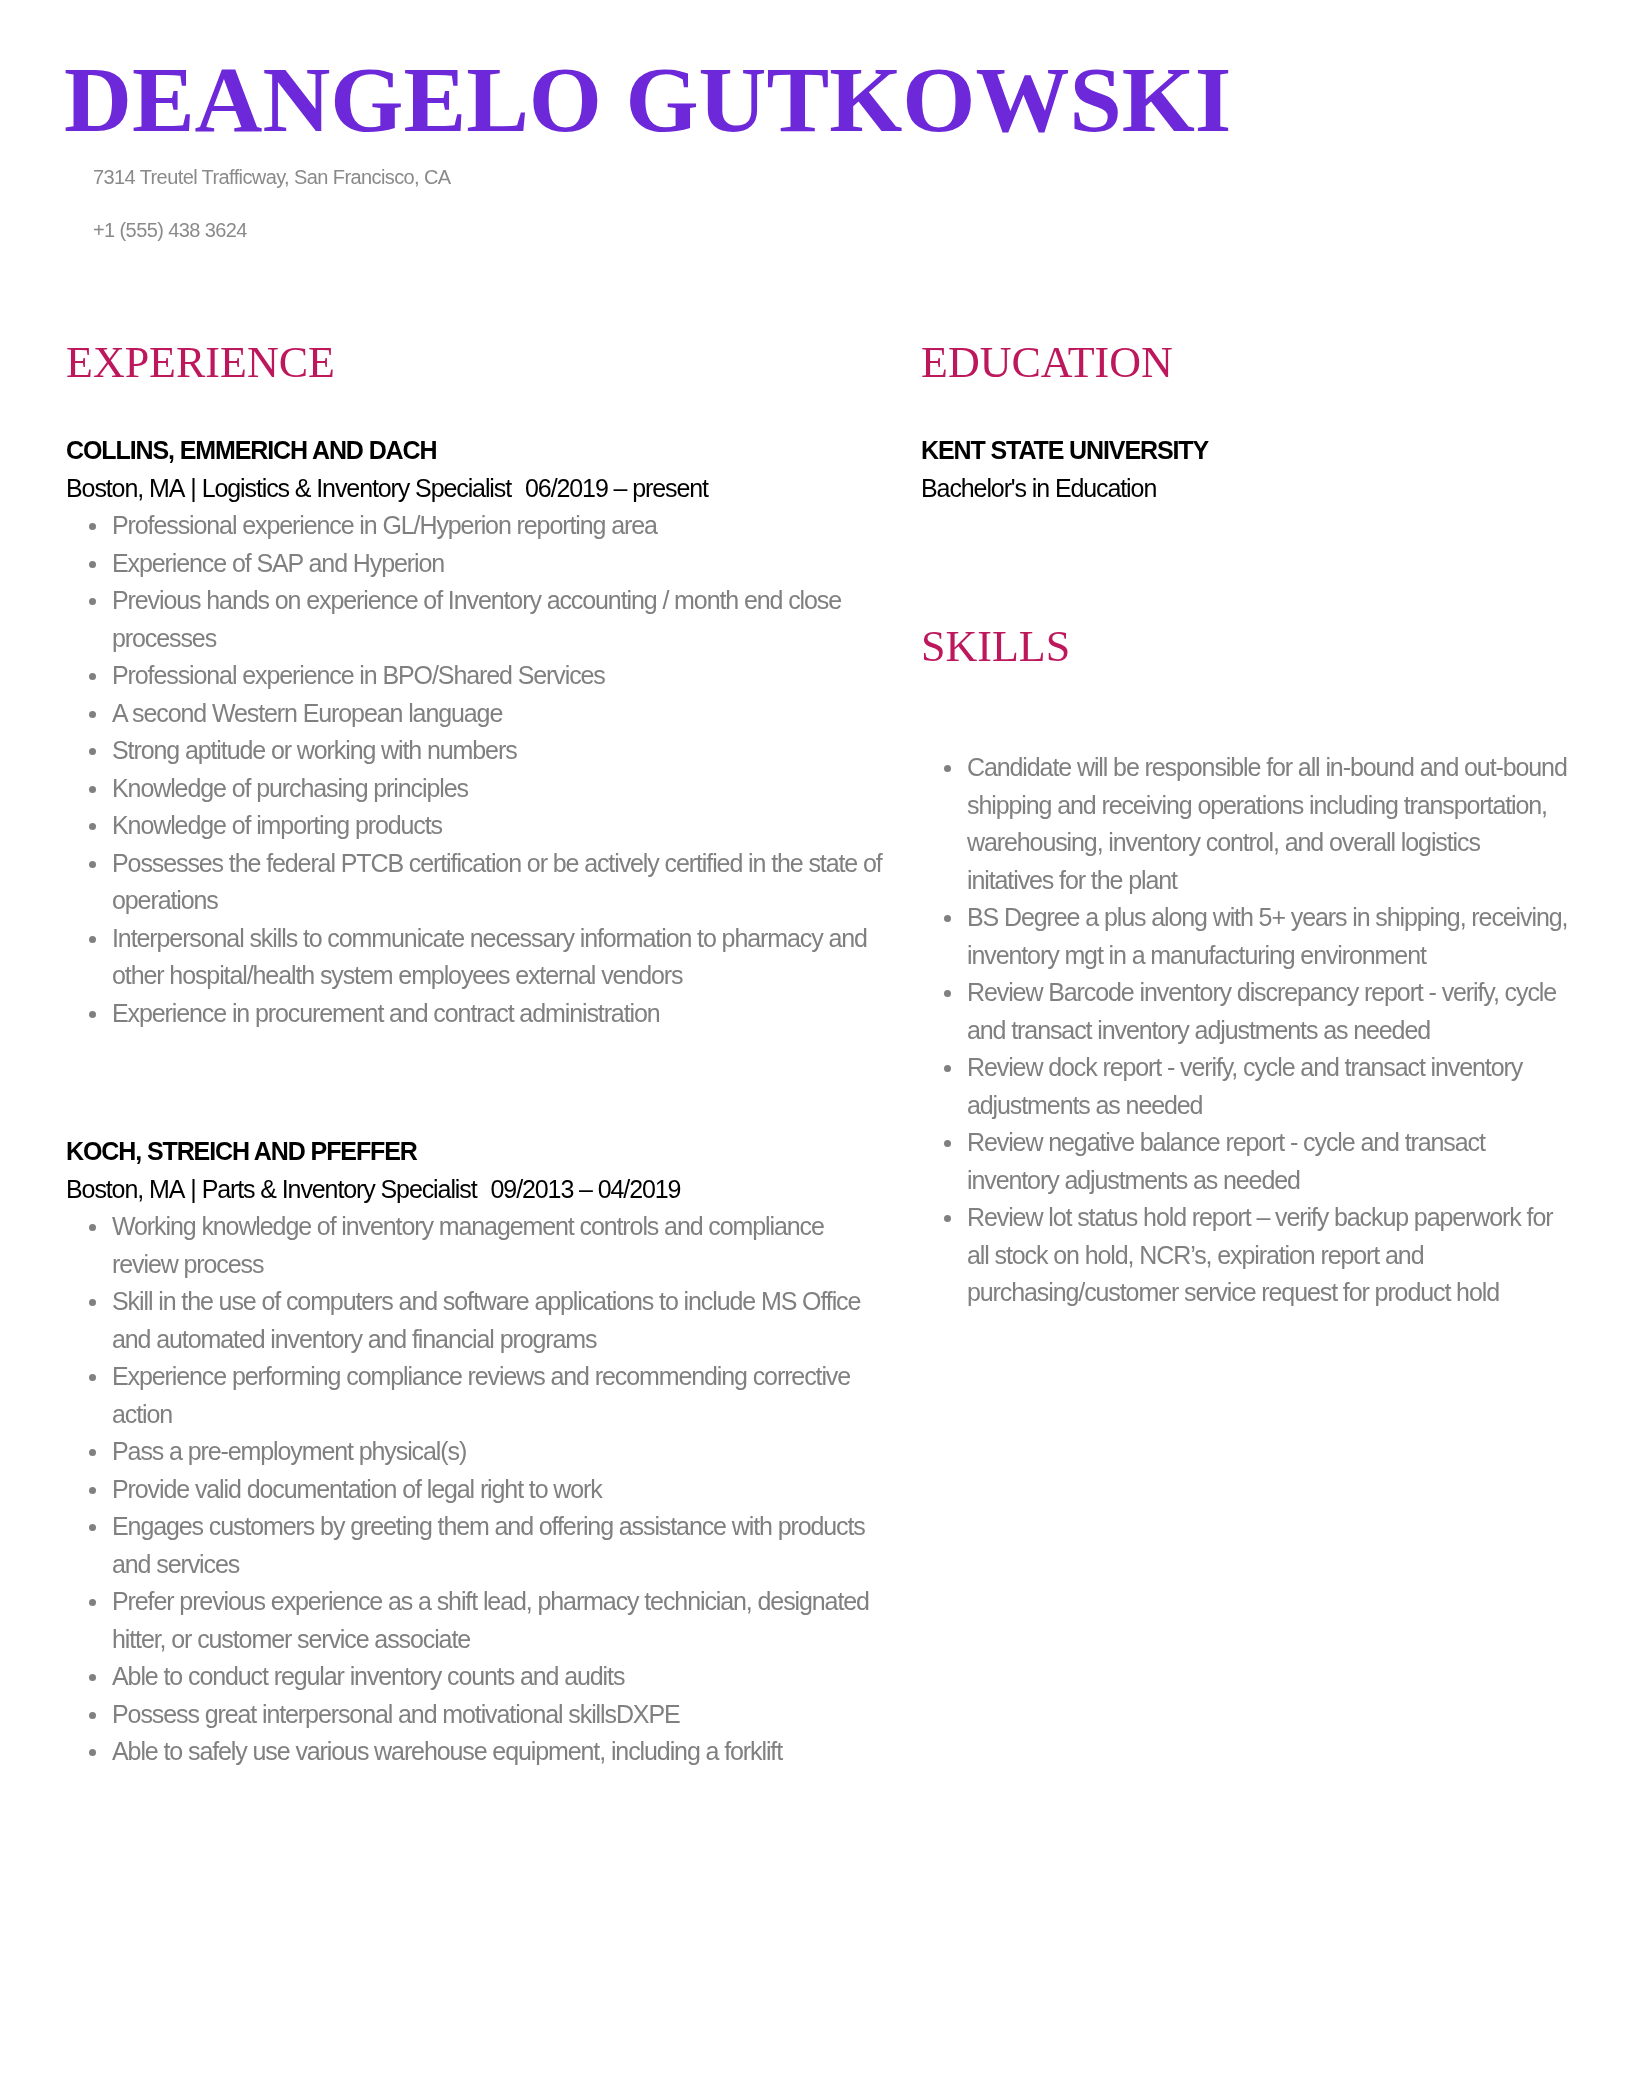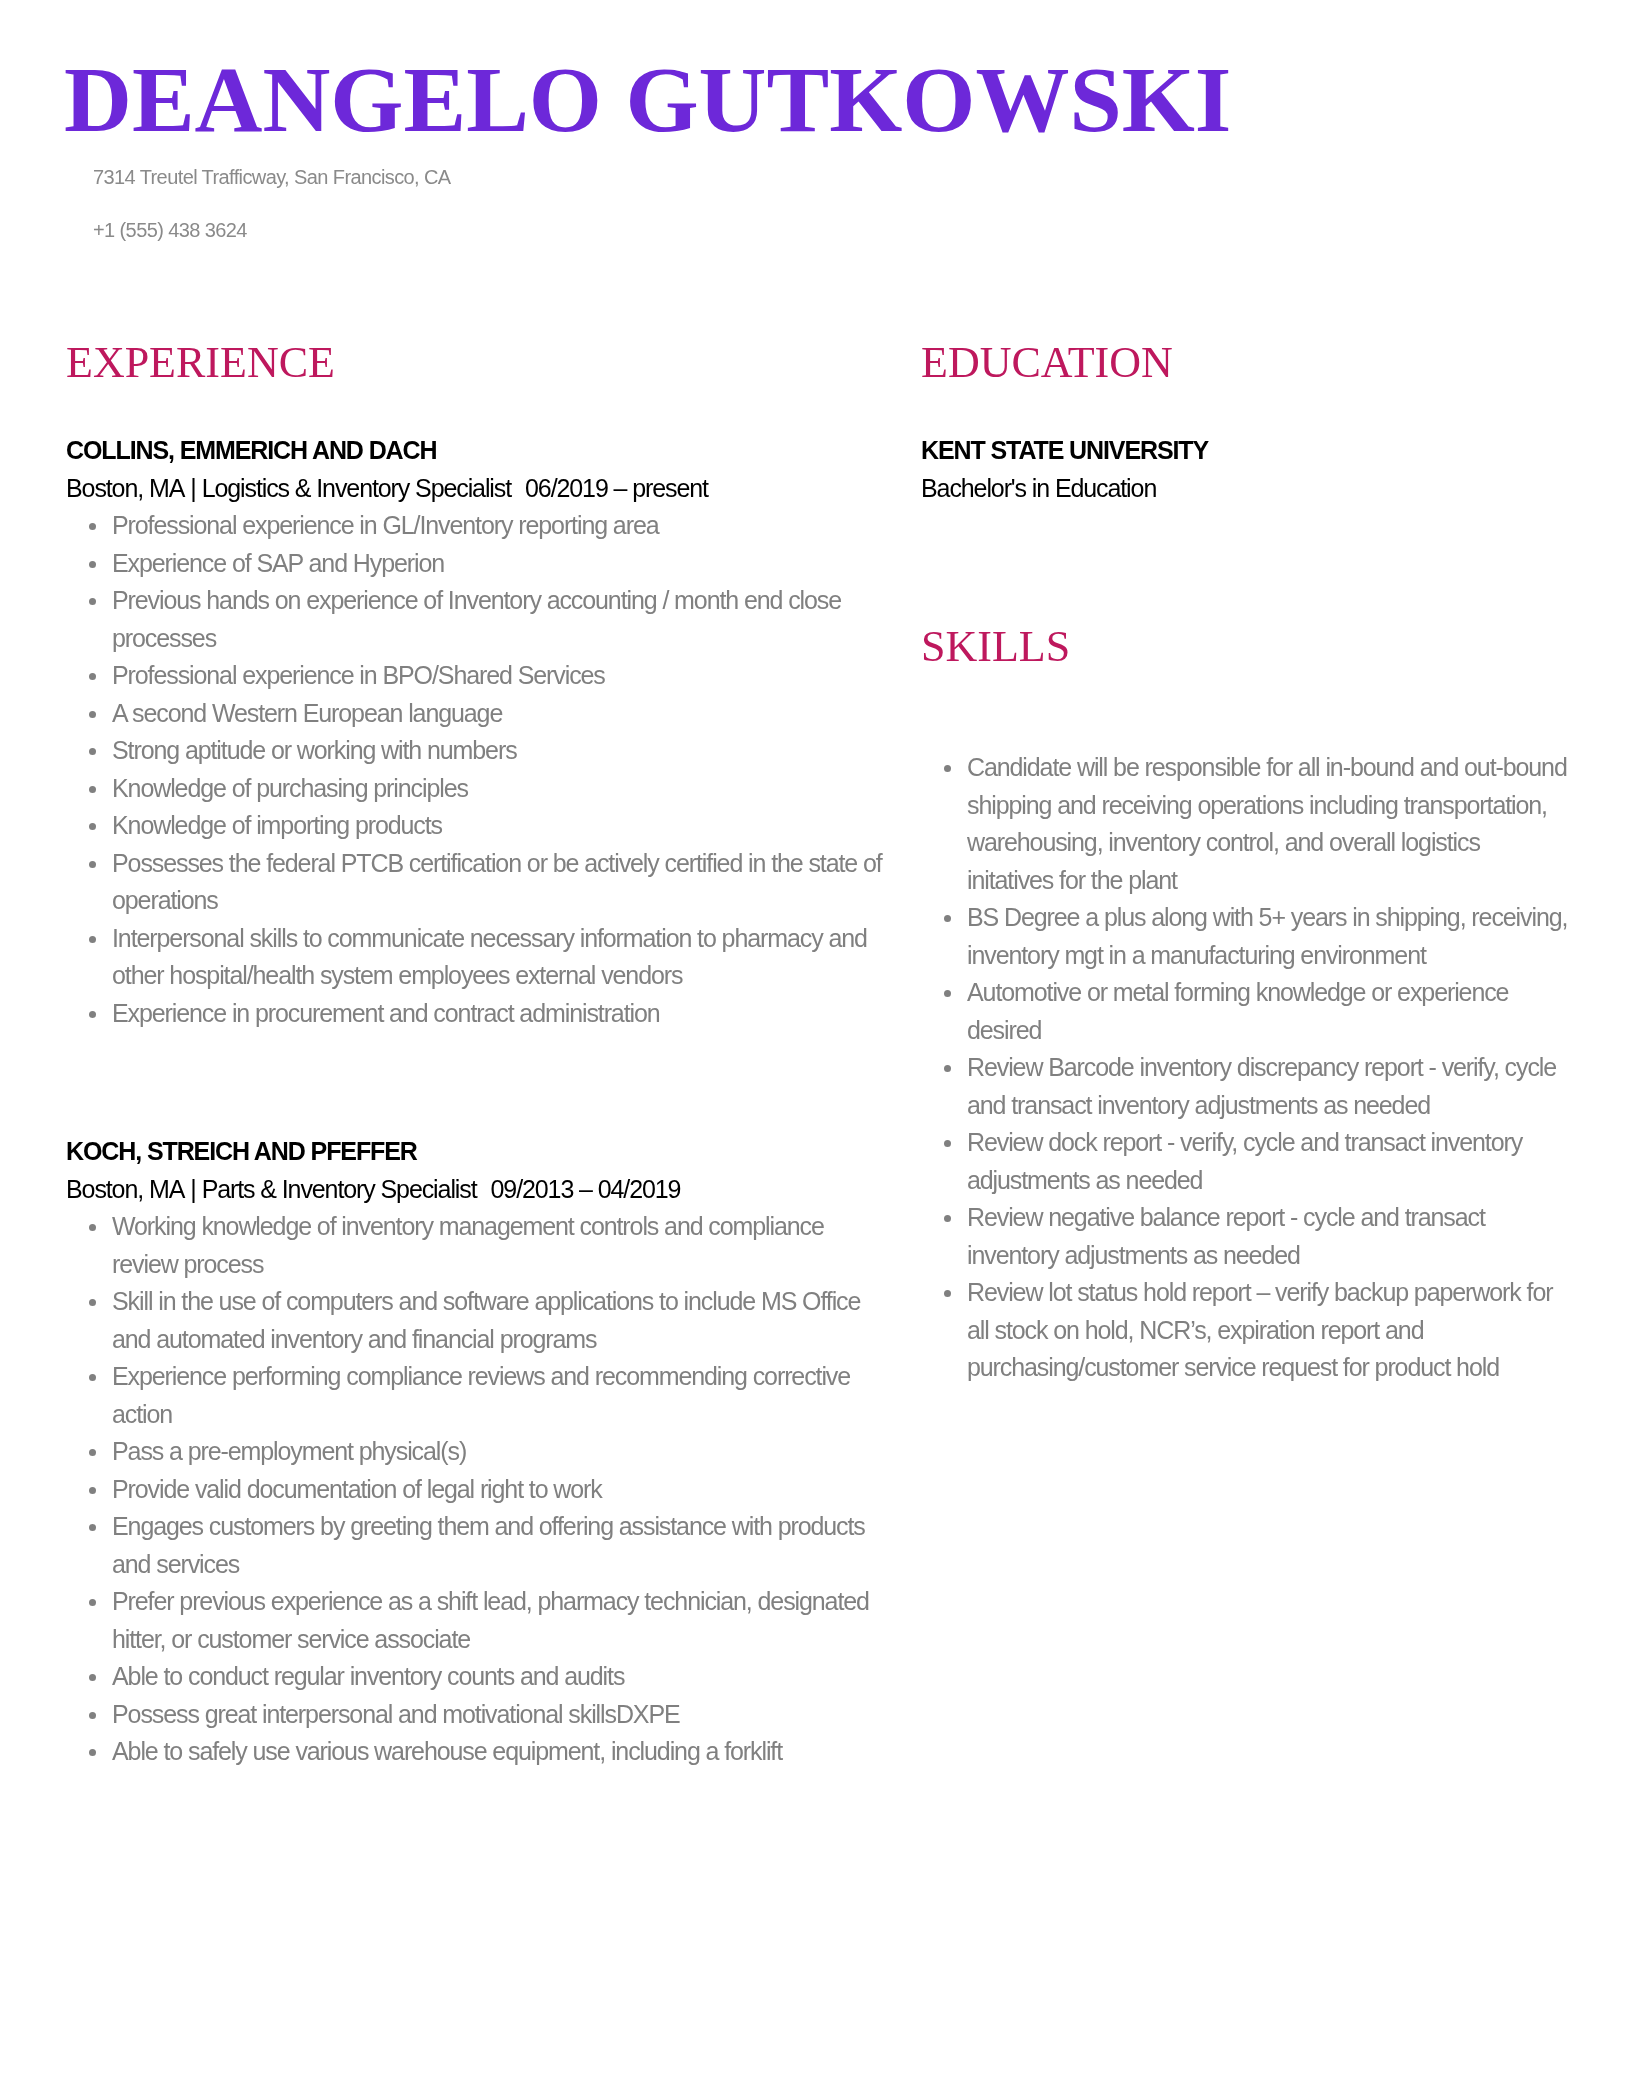--- a/index.html
+++ b/index.html
@@ -73,21 +73,21 @@
 
 <section class="col left">
   <h2 class="section-title serif" style="top:341px; left:0;">EXPERIENCE</h2>
 
   <div class="job sans" style="top:431px;">
     <div class="company">COLLINS, EMMERICH AND DACH</div>
     <div class="subline">
       <span>Boston, MA</span><span class="sep">|</span><span>Logistics &amp; Inventory Specialist</span><span class="dates">06/2019 – present</span>
     </div>
     <ul class="bullets">
-      <li><span class="dot"></span><span>Professional experience in GL/Inventory reporting area</span></li>
+      <li><span class="dot"></span><span>Professional experience in GL/Hyperion reporting area</span></li>
       <li><span class="dot"></span><span>Experience of SAP and Hyperion</span></li>
       <li><span class="dot"></span><span>Previous hands on experience of Inventory accounting / month end close processes</span></li>
       <li><span class="dot"></span><span>Professional experience in BPO/Shared Services</span></li>
       <li><span class="dot"></span><span>A second Western European language</span></li>
       <li><span class="dot"></span><span>Strong aptitude or working with numbers</span></li>
       <li><span class="dot"></span><span>Knowledge of purchasing principles</span></li>
       <li><span class="dot"></span><span>Knowledge of importing products</span></li>
       <li><span class="dot"></span><span>Possesses the federal PTCB certification or be actively certified in the state of operations</span></li>
       <li><span class="dot"></span><span>Interpersonal skills to communicate necessary information to pharmacy and other hospital/health system employees external vendors</span></li>
       <li><span class="dot"></span><span>Experience in procurement and contract administration</span></li>
@@ -119,20 +119,19 @@
   <div class="edu sans" style="top:431px;">
     <div class="school">KENT STATE UNIVERSITY</div>
     <div class="degree">Bachelor's in Education</div>
   </div>
 
   <h2 class="section-title serif" style="top:625px; left:0;">SKILLS</h2>
   <div class="skills-list sans" style="top:749px; left:0;">
     <ul class="bullets">
       <li><span class="dot"></span><span>Candidate will be responsible for all in-bound and out-bound shipping and receiving operations including transportation, warehousing, inventory control, and overall logistics initatives for the plant</span></li>
       <li><span class="dot"></span><span>BS Degree a plus along with 5+ years in shipping, receiving, inventory mgt in a manufacturing environment</span></li>
-      <li><span class="dot"></span><span>Automotive or metal forming knowledge or experience desired</span></li>
       <li><span class="dot"></span><span>Review Barcode inventory discrepancy report - verify, cycle and transact inventory adjustments as needed</span></li>
       <li><span class="dot"></span><span>Review dock report - verify, cycle and transact inventory adjustments as needed</span></li>
       <li><span class="dot"></span><span>Review negative balance report - cycle and transact inventory adjustments as needed</span></li>
       <li><span class="dot"></span><span>Review lot status hold report – verify backup paperwork for all stock on hold, NCR’s, expiration report and purchasing/customer service request for product hold</span></li>
     </ul>
   </div>
 </section>
 
 </body></html>

